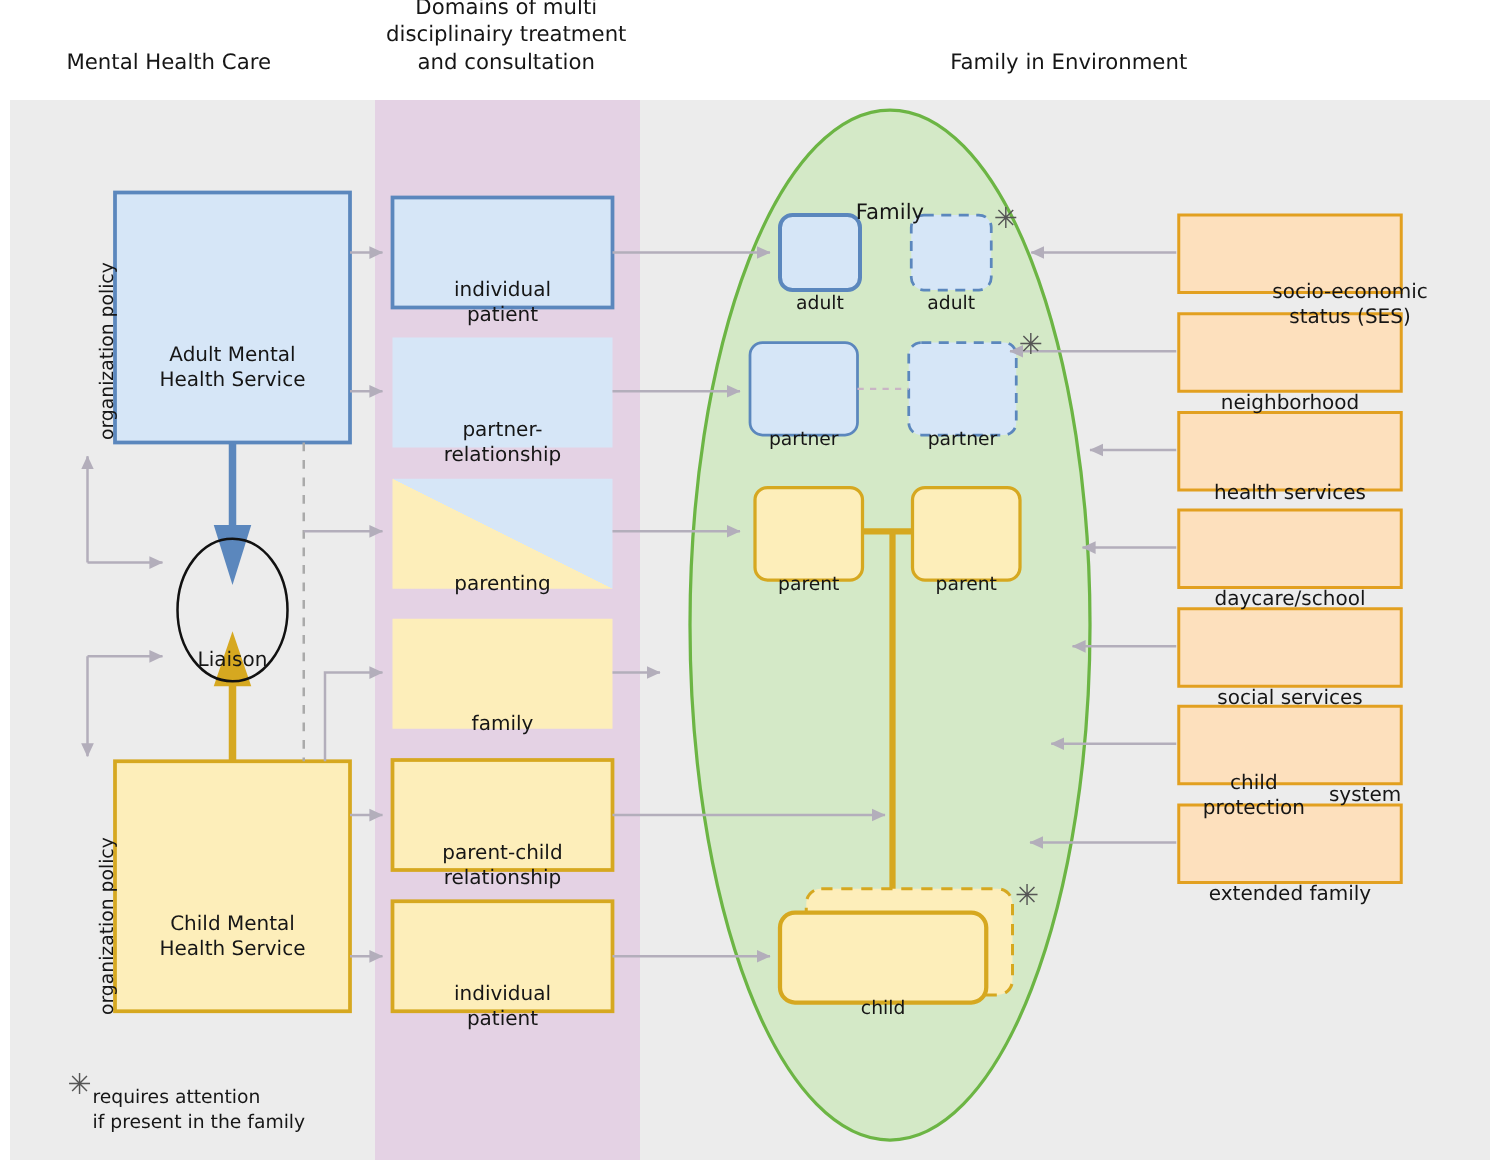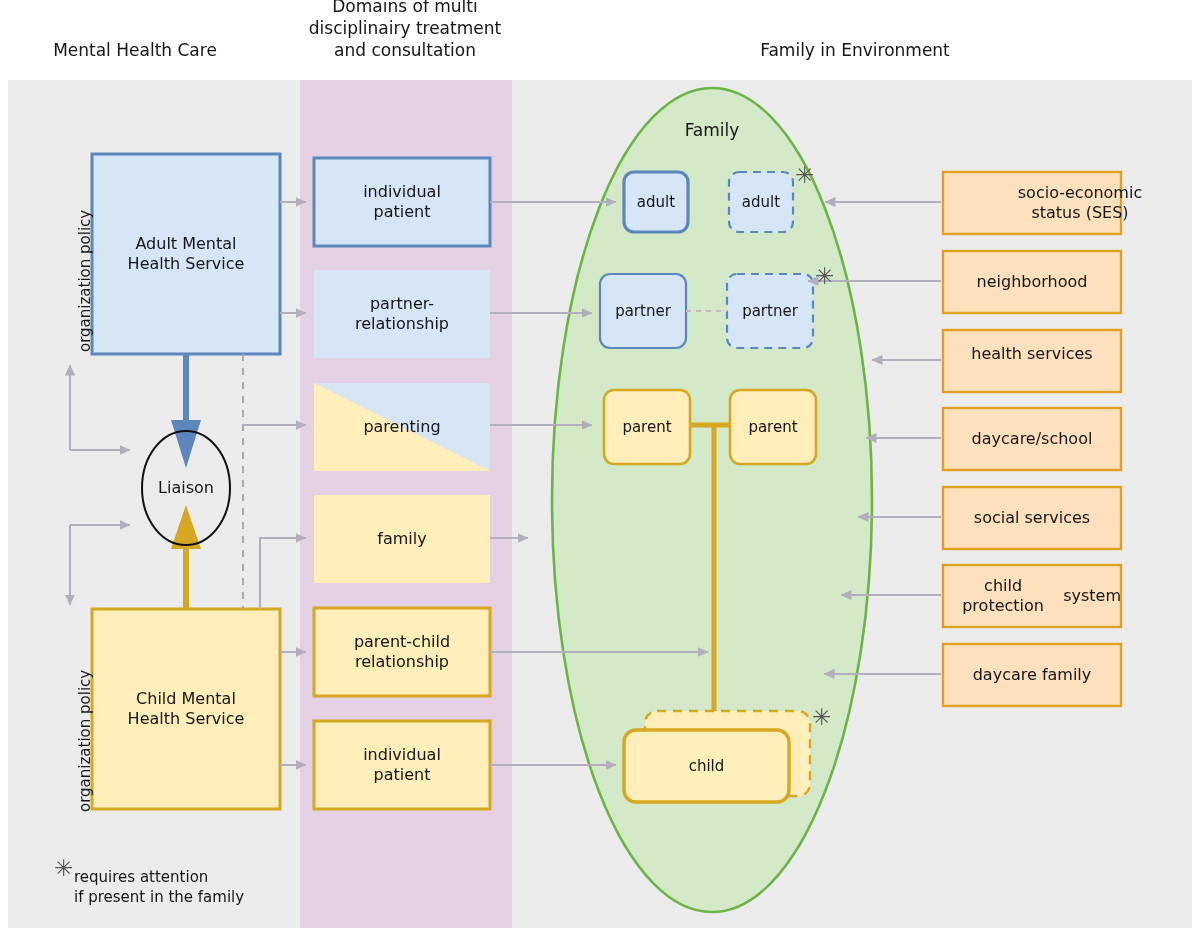--- a/index.html
+++ b/index.html
@@ -1,21 +1,21 @@
 <!DOCTYPE html>
 <html><head>
 <meta charset="utf-8">
 <style>
   html,body{margin:0;padding:0;background:#ffffff;}
   body{font-family:"DejaVu Sans","Liberation Sans",sans-serif;}
   #stage{position:relative;width:1200px;height:936px;background:#ffffff;overflow:hidden;}
   #svgroot{position:absolute;left:0;top:0;width:1200px;height:936px;}
   .hdr{position:absolute;text-align:center;font-size:17px;color:#161616;line-height:1.28;}
   .boxtxt{position:absolute;display:flex;align-items:center;justify-content:center;
-          text-align:center;font-size:16px;color:#161616;line-height:1.22;pointer-events:none;}
+          text-align:center;font-size:16px;color:#161616;line-height:1.22;pointer-events:none;margin-top:40px;}
   .smalltxt{font-size:15px;}
   .vlabel{position:absolute;font-size:15px;color:#161616;white-space:nowrap;
           transform-origin:0 0;}
   .legendtxt{position:absolute;font-size:15px;color:#161616;line-height:1.3;}
   .starmark{position:absolute;font-size:23px;color:#555;line-height:1;}
 </style>
 </head>
 <body>
 
 <div id="stage">
@@ -215,21 +215,21 @@
     <span>daycare/school</span>
   </div>
   <div class="boxtxt" style="left:943px;top:487px;width:178px;height:62px;">
     <span>social services</span>
   </div>
   <div class="boxtxt" style="left:943px;top:565px;width:178px;height:62px;flex-direction:row;">
     <div>child protection</div>
     <div>system</div>
   </div>
   <div class="boxtxt" style="left:943px;top:644px;width:178px;height:62px;">
-    <span>daycare family</span>
+    <span>extended family</span>
   </div>
 
   <div class="starmark" style="left:54px;top:857px;">
     <span>✳</span>
   </div>
   <div class="legendtxt" style="left:74px;top:868px;">
     <div>requires attention</div>
     <div>if present in the family</div>
   </div>
 

